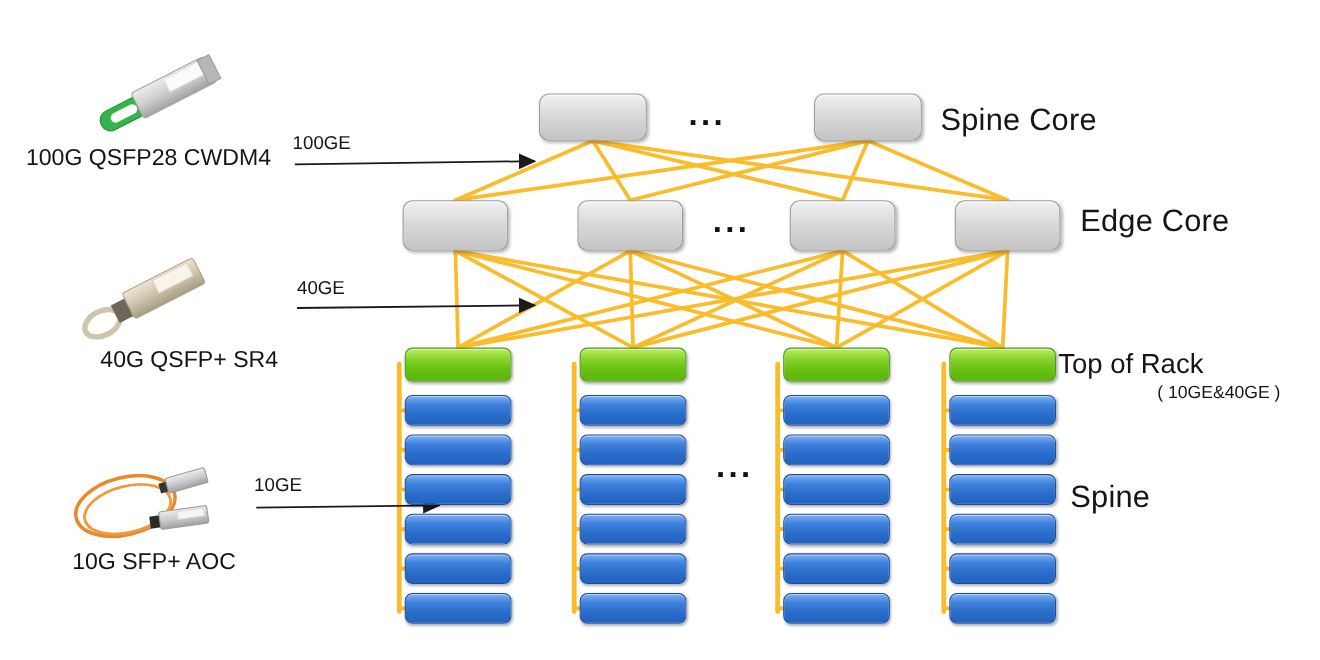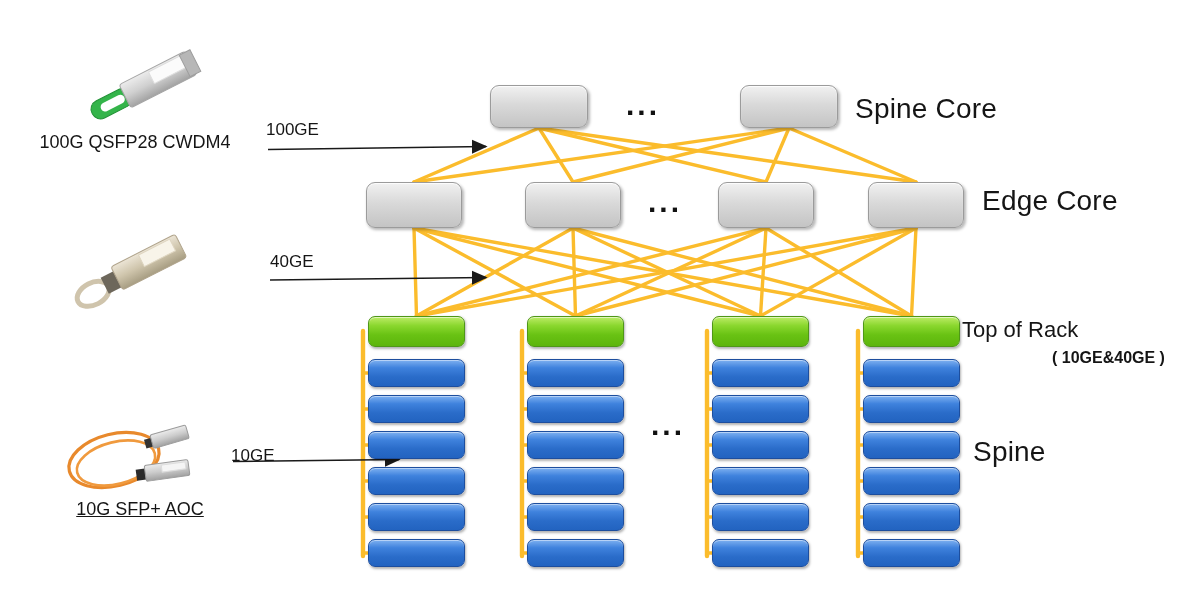--- a/index.html
+++ b/index.html
@@ -12,24 +12,24 @@
              border:1px solid #9b9b9b;border-radius:9px;
              box-shadow:1.5px 2px 3px rgba(0,0,0,.28), inset 0 1px 1px rgba(255,255,255,.85);}
   .node.green{background:linear-gradient(180deg,#bdec66 0%,#8ad72e 30%,#69c213 62%,#5db50d 100%);
              border:1px solid #4f9718;border-radius:7px;
              box-shadow:1px 1.5px 2.5px rgba(0,0,0,.3), inset 0 1px 0 rgba(255,255,255,.55);}
   .node.blue{background:linear-gradient(180deg,#7eb1f1 0%,#3f82dd 30%,#2a6cc9 65%,#2263c0 100%);
              border:1px solid #1d4e9e;border-radius:7px;
              box-shadow:1px 1.5px 2.5px rgba(0,0,0,.3), inset 0 1px 0 rgba(255,255,255,.45);}
   .lbl{position:absolute;z-index:3;color:#151515;white-space:nowrap;}
   .tier{font-size:28px;letter-spacing:.2px;}
-  .tier-sm{font-size:22px;}
-  .sub{font-size:16px;font-weight:bold;}
+  .tier-sm{font-size:25px;}
+  .sub{font-size:16px;}
   .speed{font-size:17px;}
-  .part{font-size:18px;text-align:center;}
+  .part{font-size:21px;text-align:center;}
   .dots{font-size:30px;font-weight:700;letter-spacing:3px;color:#111;}
   .icon{position:absolute;z-index:2;}
 </style>
 </head>
 <body>
 
 <div id="canvas">
 
   <svg id="wires" width="1200" height="600">
     <defs>
@@ -142,24 +142,25 @@
   <div class="lbl tier-sm lbl" style="left:962px;top:317px;">Top of Rack</div>
   <div class="lbl sub" style="left:1052px;top:349px;">( 10GE&amp;40GE )</div>
   <div class="lbl tier" style="left:973px;top:436px;">Spine</div>
 
   <div class="lbl dots" style="left:626px;top:88px;">...</div>
   <div class="lbl dots" style="left:648px;top:185px;">...</div>
   <div class="lbl dots" style="left:651px;top:408px;">...</div>
 
   <div class="lbl speed" style="left:266px;top:120px;">100GE</div>
   <div class="lbl speed" style="left:270px;top:252px;">40GE</div>
-  <div class="lbl speed" style="left:231px;top:446px;">10GE</div>
+  <div class="lbl speed" style="left:231px;top:431px;">10GE</div>
 
   <div class="lbl part" style="left:20px;top:132px;width:230px;">100G QSFP28 CWDM4</div>
-  <div class="lbl part" style="left:40px;top:499px;width:200px;text-decoration:underline;">10G SFP+ AOC</div>
+  <div class="lbl part" style="left:60px;top:316px;width:224px;">40G QSFP+ SR4</div>
+  <div class="lbl part" style="left:40px;top:499px;width:200px;">10G SFP+ AOC</div>
 
   <svg class="icon" style="left:70px;top:33px;" width="150" height="100" viewBox="0 0 150 100">
     <defs>
       <linearGradient id="sg1" x1="0" y1="0" x2="0" y2="1">
         <stop offset="0" stop-color="#ececec"></stop>
           <stop offset=".5" stop-color="#d0d0d0"></stop>
           <stop offset="1" stop-color="#a2a2a2"></stop>
       </linearGradient>
     </defs>
     <g transform="rotate(-27 75 52)">

